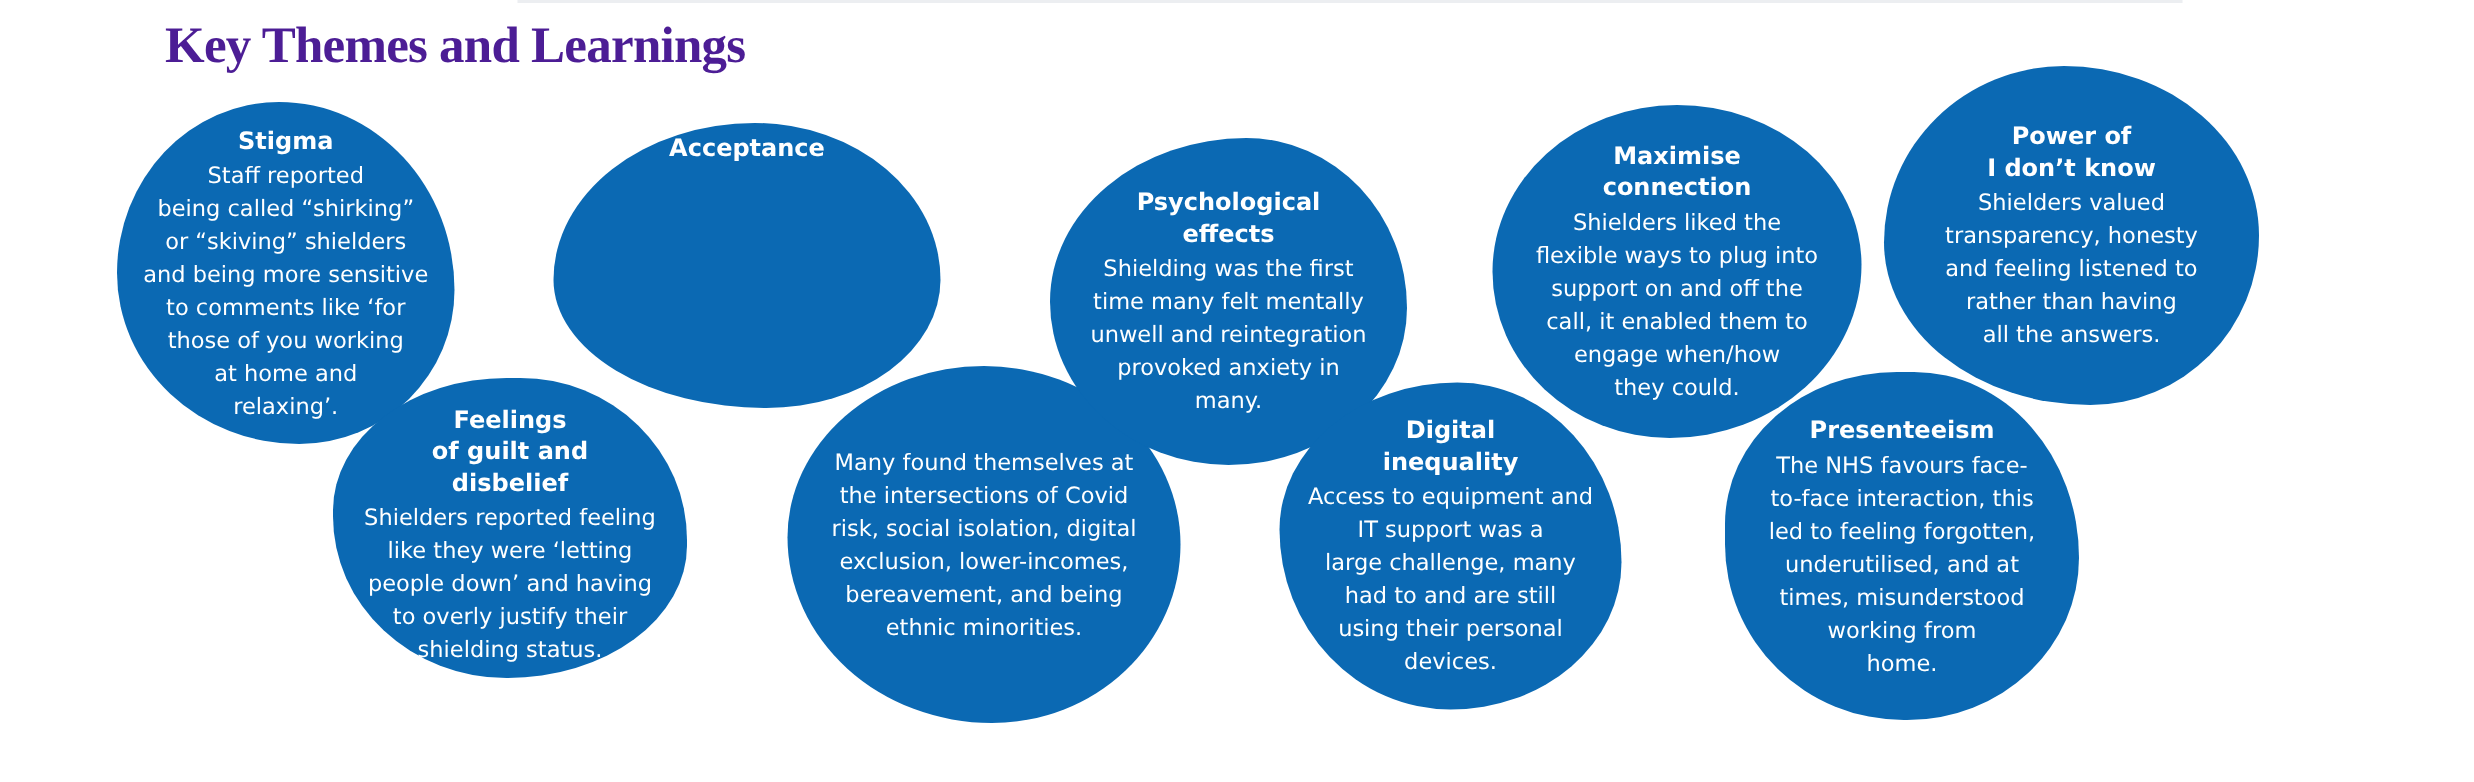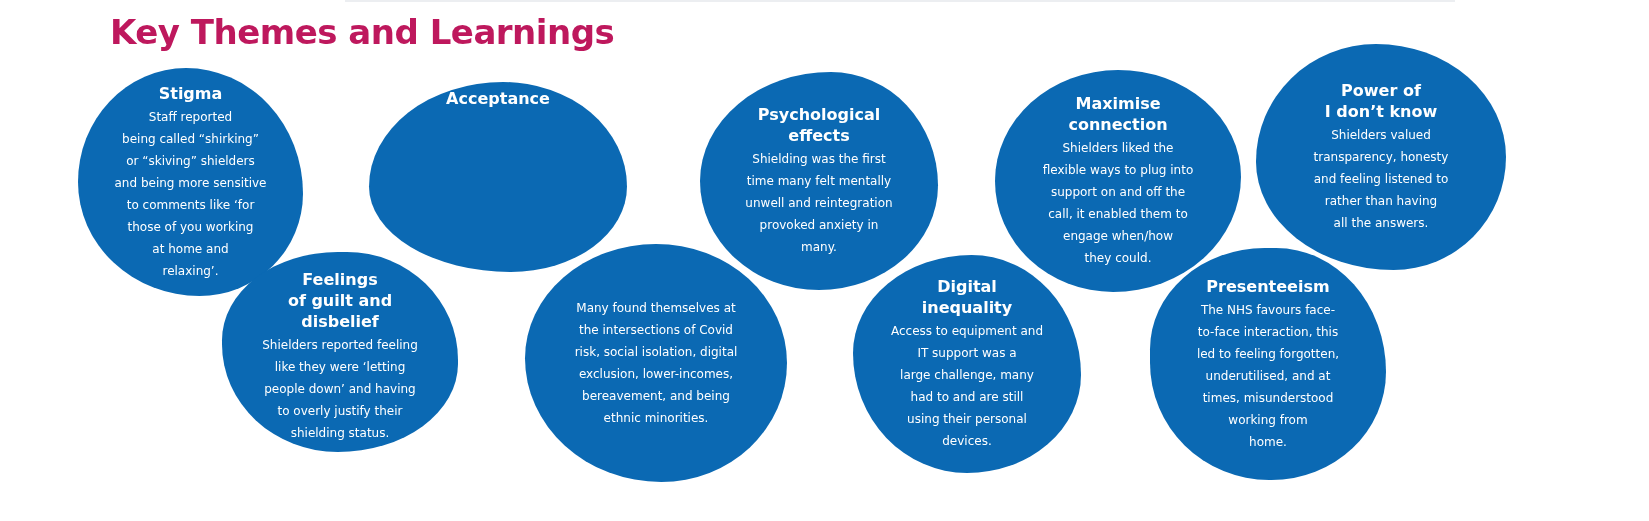--- a/index.html
+++ b/index.html
@@ -1,24 +1,24 @@
 <!DOCTYPE html>
 <html><head>
 <meta charset="utf-8">
 <style>
   html, body { margin: 0; padding: 0; background: #ffffff; }
   body { width: 1649px; height: 521px; position: relative; overflow: hidden;
          font-family: "DejaVu Sans", "Liberation Sans", sans-serif; }
   .topline { position: absolute; left: 345px; top: 0; width: 1110px; height: 2px; background: #eceef1; }
   .title { position: absolute; left: 110px; top: 12px; margin: 0; font-size: 34px; font-weight: bold;
-           color: #be185d; letter-spacing: -0.5px; white-space: nowrap; }
+           color: #4c1d95; letter-spacing: -0.5px; white-space: nowrap; font-family: Liberation Serif, serif; }
   .blob { position: absolute; background: #0b69b3; color: #ffffff; display: flex; flex-direction: column;
           align-items: center; justify-content: center; text-align: center; box-sizing: border-box; }
   .blob h3 { margin: 0 0 2px 0; font-size: 16px; font-weight: bold; line-height: 21px; white-space: pre-line; }
-  .blob p { margin: 0; font-size: 12px; line-height: 22px; font-weight: normal; white-space: pre-line; }
+  .blob p { margin: 0; font-size: 15px; line-height: 22px; font-weight: normal; white-space: pre-line; }
 </style>
 </head>
 <body>
 
 <div class="topline"></div>
 <h1 class="title">Key Themes and Learnings</h1>
 
 <div class="blob" style="left:78px; top:68px; width:225px; height:228px; border-radius:48% 52% 46% 54% / 50% 55% 45% 50%;">
   <h3>Stigma</h3>
   <p>Staff reported
@@ -48,21 +48,21 @@
 
 <div class="blob" style="left:525px; top:244px; width:262px; height:238px; border-radius:50% 50% 48% 52% / 48% 50% 50% 52%;">
   <p>Many found themselves at
 the intersections of Covid
 risk, social isolation, digital
 exclusion, lower-incomes,
 bereavement, and being
 ethnic minorities.</p>
 </div>
 
-<div class="blob" style="left:700px; top:72px; width:238px; height:218px; border-radius:55% 45% 50% 50% / 50% 52% 48% 50%;">
+<div class="blob" style="left:700px; top:92px; width:238px; height:218px; border-radius:55% 45% 50% 50% / 50% 52% 48% 50%;">
   <h3>Psychological
 effects</h3>
   <p>Shielding was the first
 time many felt mentally
 unwell and reintegration
 provoked anxiety in
 many.</p>
 </div>
 
 <div class="blob" style="left:853px; top:255px; width:228px; height:218px; border-radius:52% 48% 50% 50% / 45% 55% 45% 55%;">

